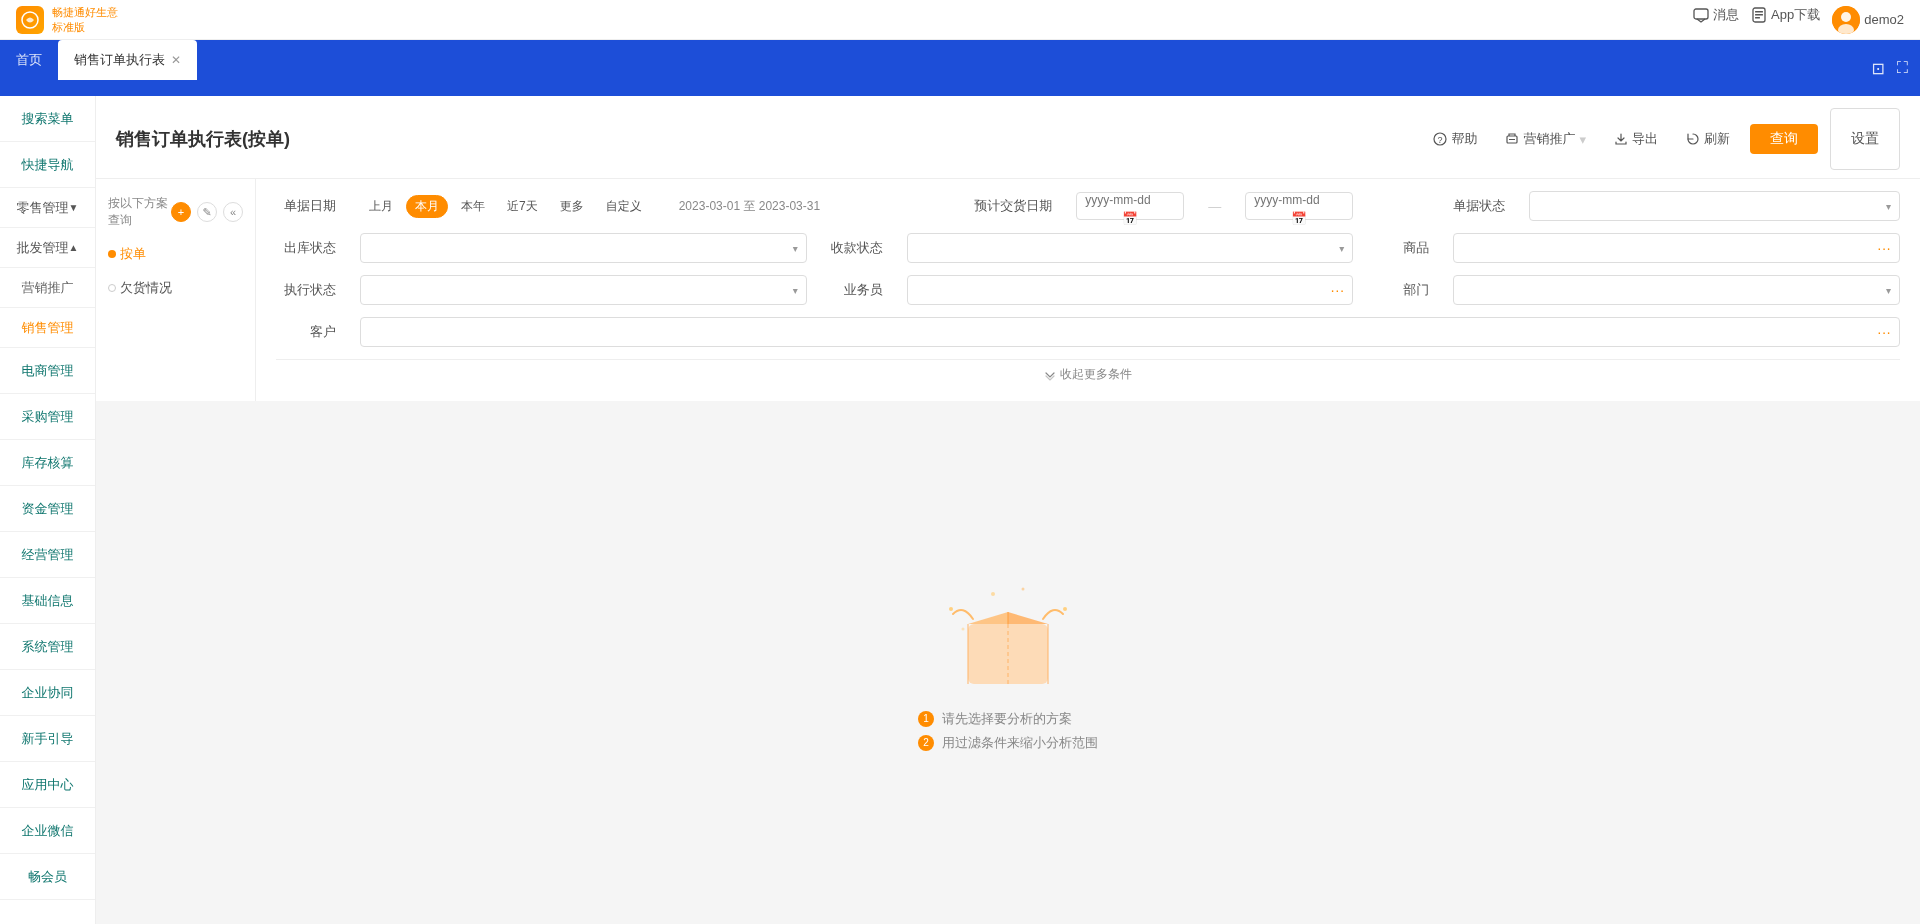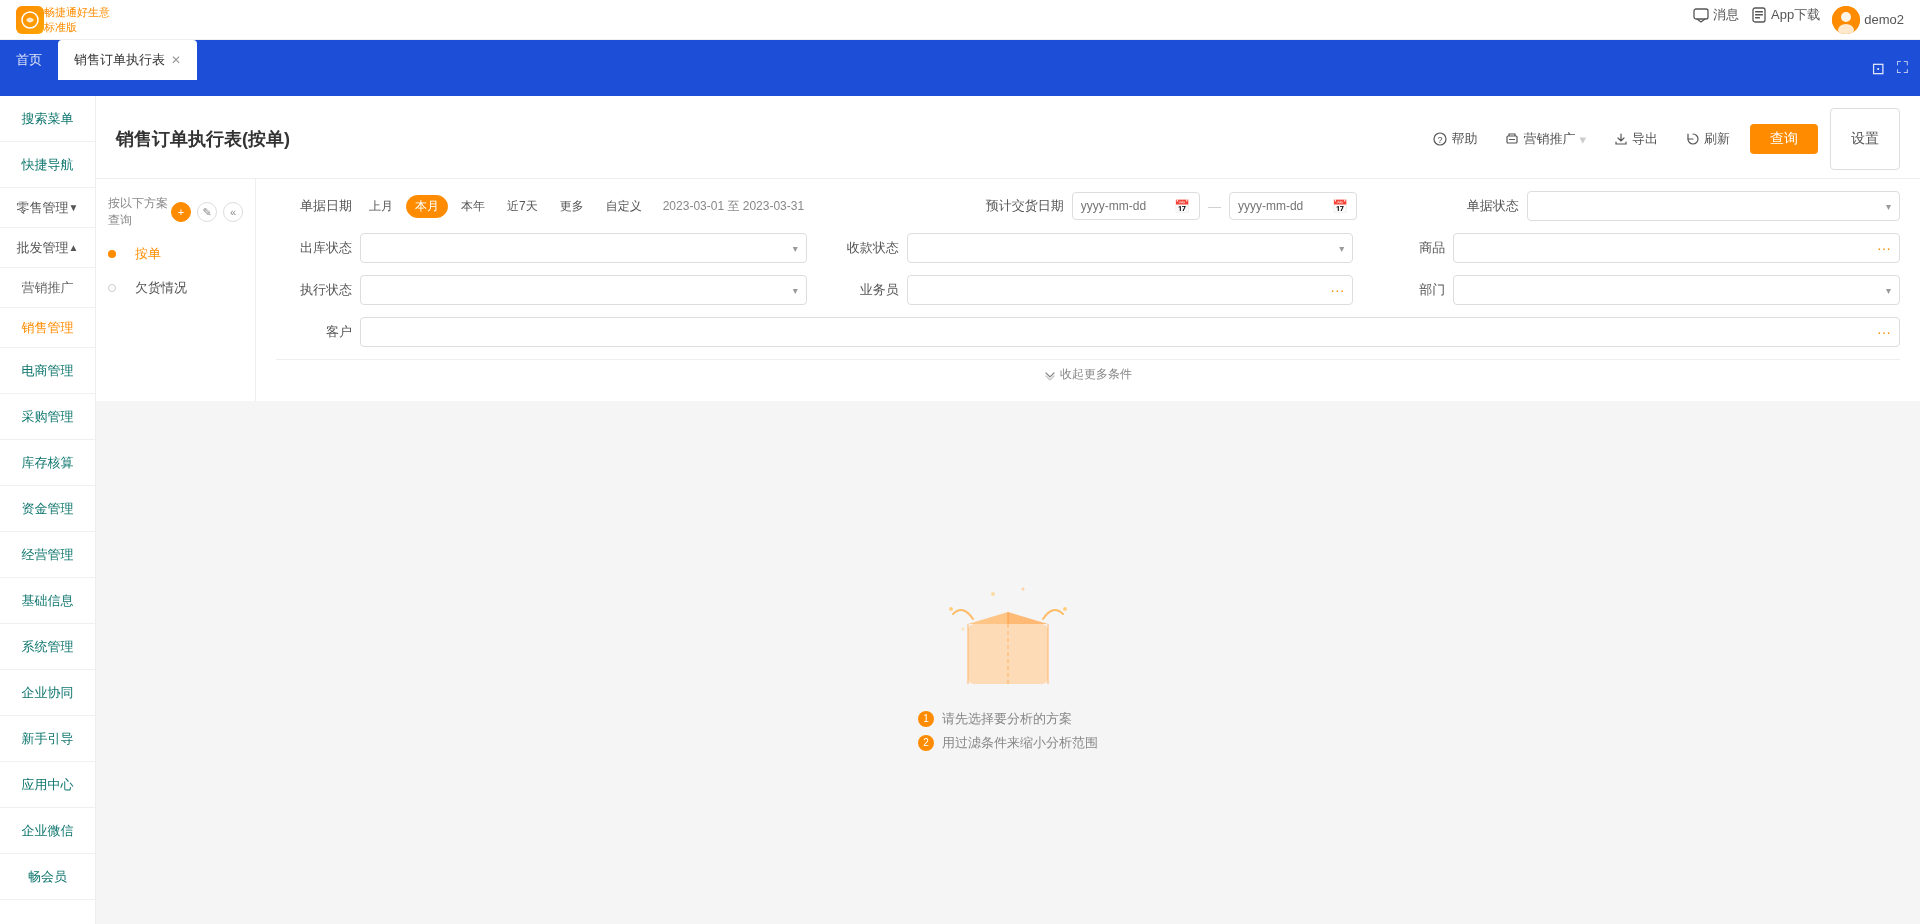--- a/index.html
+++ b/index.html
@@ -12,20 +12,21 @@
       display: flex;
       align-items: center;
       justify-content: space-between;
       padding: 0 16px;
       border-bottom: 1px solid #eee;
       flex-shrink: 0;
     }
     .logo-area {
       display: flex;
       align-items: center;
+      gap: 8px;
       font-family: Liberation Serif, serif;
     }
     .logo-icon {
       width: 28px;
       height: 28px;
       background: linear-gradient(135deg, #ff8c00, #ffa500);
       border-radius: 6px;
       display: flex;
       align-items: center;
       justify-content: center;
@@ -227,21 +228,21 @@
       color: #888;
     }
     .filter-sidebar-action.primary {
       background: #ff8c00;
       border-color: #ff8c00;
       color: white;
     }
     .filter-sidebar-item {
       display: flex;
       align-items: center;
-      gap: 19px;
+      gap: 4px;
       padding: 8px 12px;
       cursor: pointer;
       font-size: 13px;
       color: #555;
     }
     .filter-sidebar-item.active { color: #ff8c00; }
     .filter-sidebar-item .dot {
       width: 8px;
       height: 8px;
       border-radius: 50%;
@@ -262,23 +263,22 @@
     }
     .filter-row {
       display: flex;
       align-items: center;
       gap: 16px;
       margin-bottom: 12px;
     }
     .filter-field {
       display: flex;
       align-items: center;
-      gap: 8px;
+      gap: 24px;
       flex: 1;
-      margin-left: 16px;
     }
     .filter-label {
       font-size: 13px;
       color: #555;
       white-space: nowrap;
       min-width: 60px;
       text-align: right;
     }
     .filter-select {
       flex: 1;
@@ -327,20 +327,21 @@
     }
     .date-input-wrap {
       display: flex;
       align-items: center;
       border: 1px solid #ddd;
       border-radius: 4px;
       padding: 0 8px;
       height: 28px;
       gap: 4px;
       background: #fff;
+      flex-direction: column;
     }
     .date-input-wrap input {
       border: none;
       outline: none;
       font-size: 12px;
       color: #bbb;
       width: 90px;
       background: transparent;
     }
     .date-sep { color: #ccc; }

